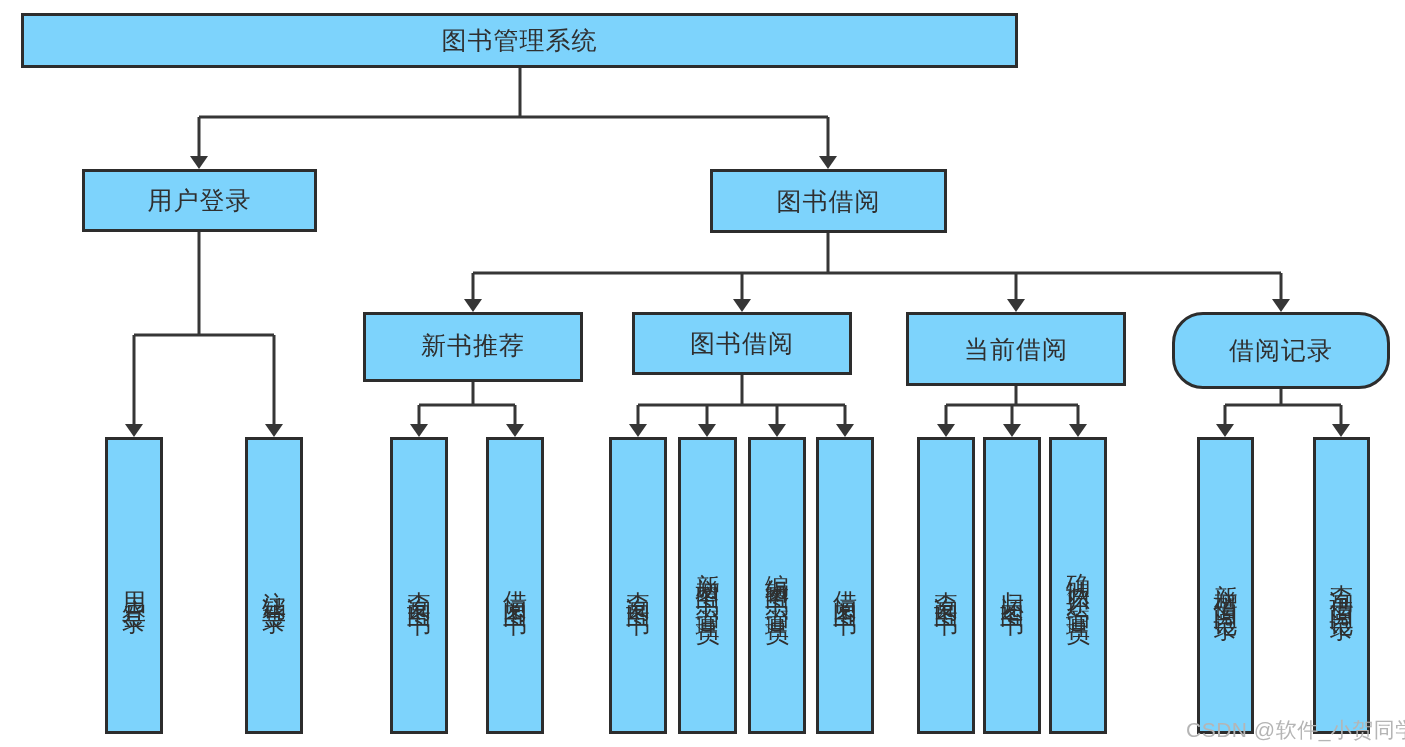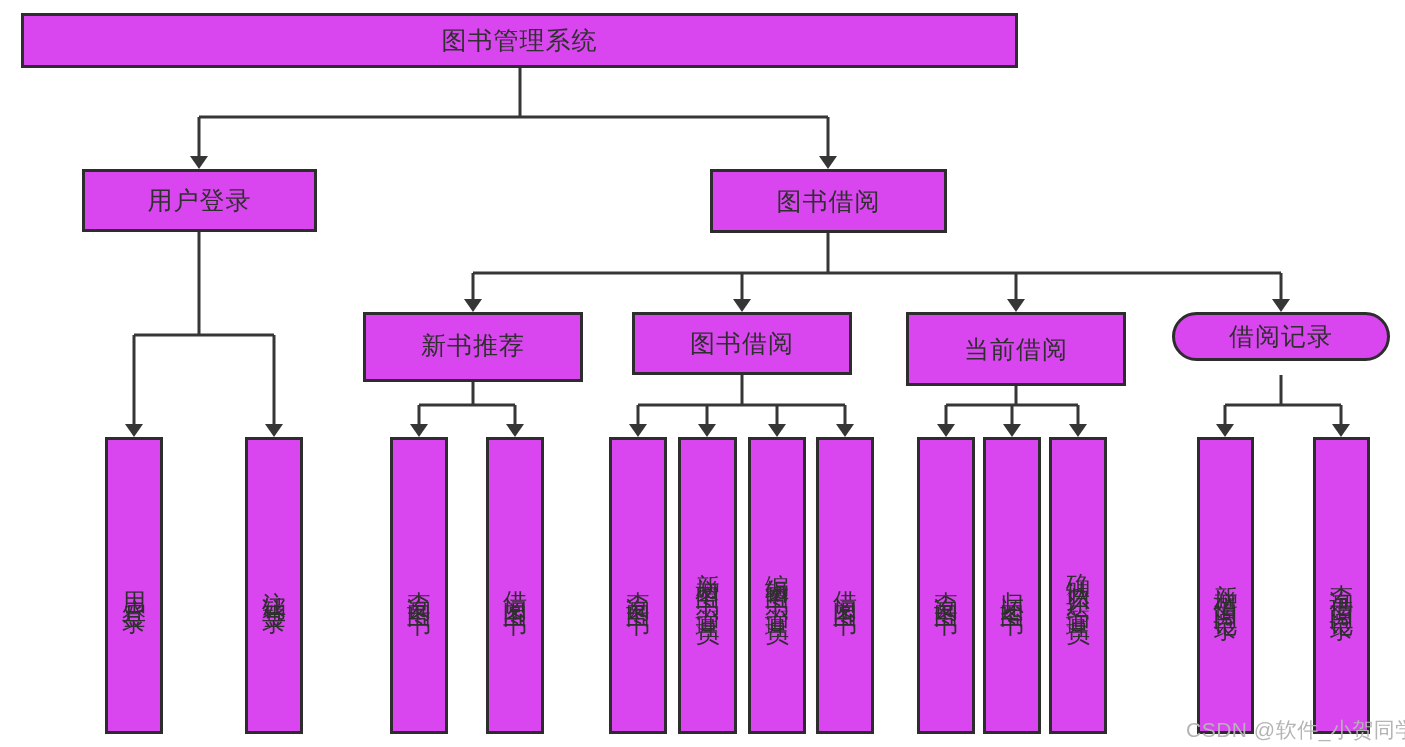--- a/index.html
+++ b/index.html
@@ -21,21 +21,21 @@
     position: absolute;
     left: 0; top: 0;
     width: 1405px;
     height: 747px;
     pointer-events: none;
   }
   .node {
     position: absolute;
     box-sizing: border-box;
     border: 3px solid #2d2d2d;
-    background: #d946ef;
+    background: #7dd3fc;
     color: #2f2f2f;
     display: flex;
     align-items: center;
     justify-content: center;
     text-align: center;
   }
   .hbox {
     font-size: 25px;
     letter-spacing: 1px;
     line-height: 1;
@@ -103,21 +103,21 @@
   </svg>
 
   <div class="node hbox" style="left:21px; top:13px; width:997px; height:55px;">图书管理系统</div>
 
   <div class="node hbox" style="left:82px; top:169px; width:235px; height:63px;">用户登录</div>
   <div class="node hbox" style="left:710px; top:169px; width:237px; height:64px;">图书借阅</div>
 
   <div class="node hbox" style="left:363px; top:312px; width:220px; height:70px;font-family:Liberation Mono, monospace;">新书推荐</div>
   <div class="node hbox" style="left:632px; top:312px; width:220px; height:63px;">图书借阅</div>
   <div class="node hbox" style="left:906px; top:312px; width:220px; height:74px;">当前借阅</div>
-  <div class="node hbox" style="left:1172px; top:312px; width:218px; height:49px;border-radius:31px;">借阅记录</div>
+  <div class="node hbox" style="left:1172px; top:312px; width:218px; height:77px;border-radius:31px;">借阅记录</div>
 
   <div class="node vbox" style="left:105px; top:437px; width:58px; height:297px;">用户登录</div>
   <div class="node vbox" style="left:245px; top:437px; width:58px; height:297px;">注销登录</div>
 
   <div class="node vbox" style="left:390px; top:437px; width:58px; height:297px;">查询图书</div>
   <div class="node vbox" style="left:486px; top:437px; width:58px; height:297px;">借阅图书</div>
 
   <div class="node vbox" style="left:609px; top:437px; width:58px; height:297px;">查询图书</div>
   <div class="node vbox" style="left:678px; top:437px; width:59px; height:297px;">新增图书（管理员）</div>
   <div class="node vbox" style="left:748px; top:437px; width:58px; height:297px;">编辑图书（管理员）</div>

